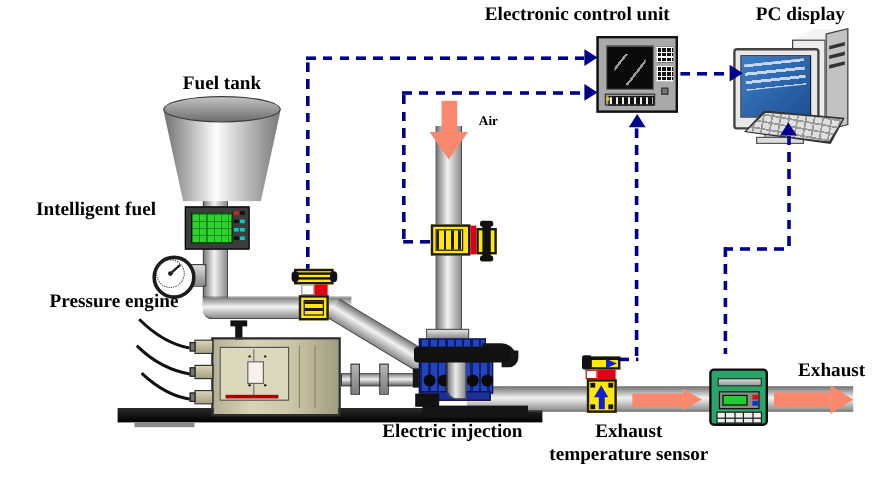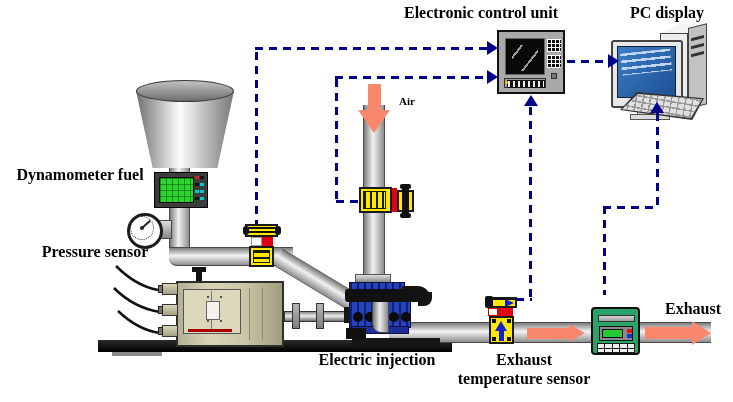--- a/index.html
+++ b/index.html
@@ -163,24 +163,25 @@
   .fs-body{left:249px;top:246px;width:25px;height:21px;z-index:14;}
   .fs-body-in{left:253px;top:250px;width:17px;height:13px;border:1px solid #1a1a1a;box-sizing:border-box;z-index:15;}
 </style>
 </head>
 <body>
 
 <div class="canvas">
 
   <div class="lbl" style="left:667px;top:3px;">PC display</div>
   <div class="lbl" style="left:481px;top:3px;">Electronic control unit</div>
+  <div class="lbl" style="left:185px;top:60px;">Fuel tank</div>
   <div class="lbl" style="left:80px;top:165px;">
-    <span>Dynamometer fuel</span><br>
-  </div>
-  <div class="lbl" style="left:95px;top:242px;">Pressure sensor</div>
+    <span>Intelligent fuel</span><br>
+  </div>
+  <div class="lbl" style="left:95px;top:242px;">Pressure engine</div>
   <div class="lbl" style="left:407px;top:92px;font-size:11px;">Air</div>
   <div class="lbl" style="left:377px;top:350px;">
     <span>Electric injection</span><br>
   </div>
   <div class="lbl" style="left:524px;top:350px;">
     <span>Exhaust</span><br>
     <span>temperature sensor</span>
   </div>
   <div class="lbl" style="left:693px;top:299px;">Exhaust</div>
 

